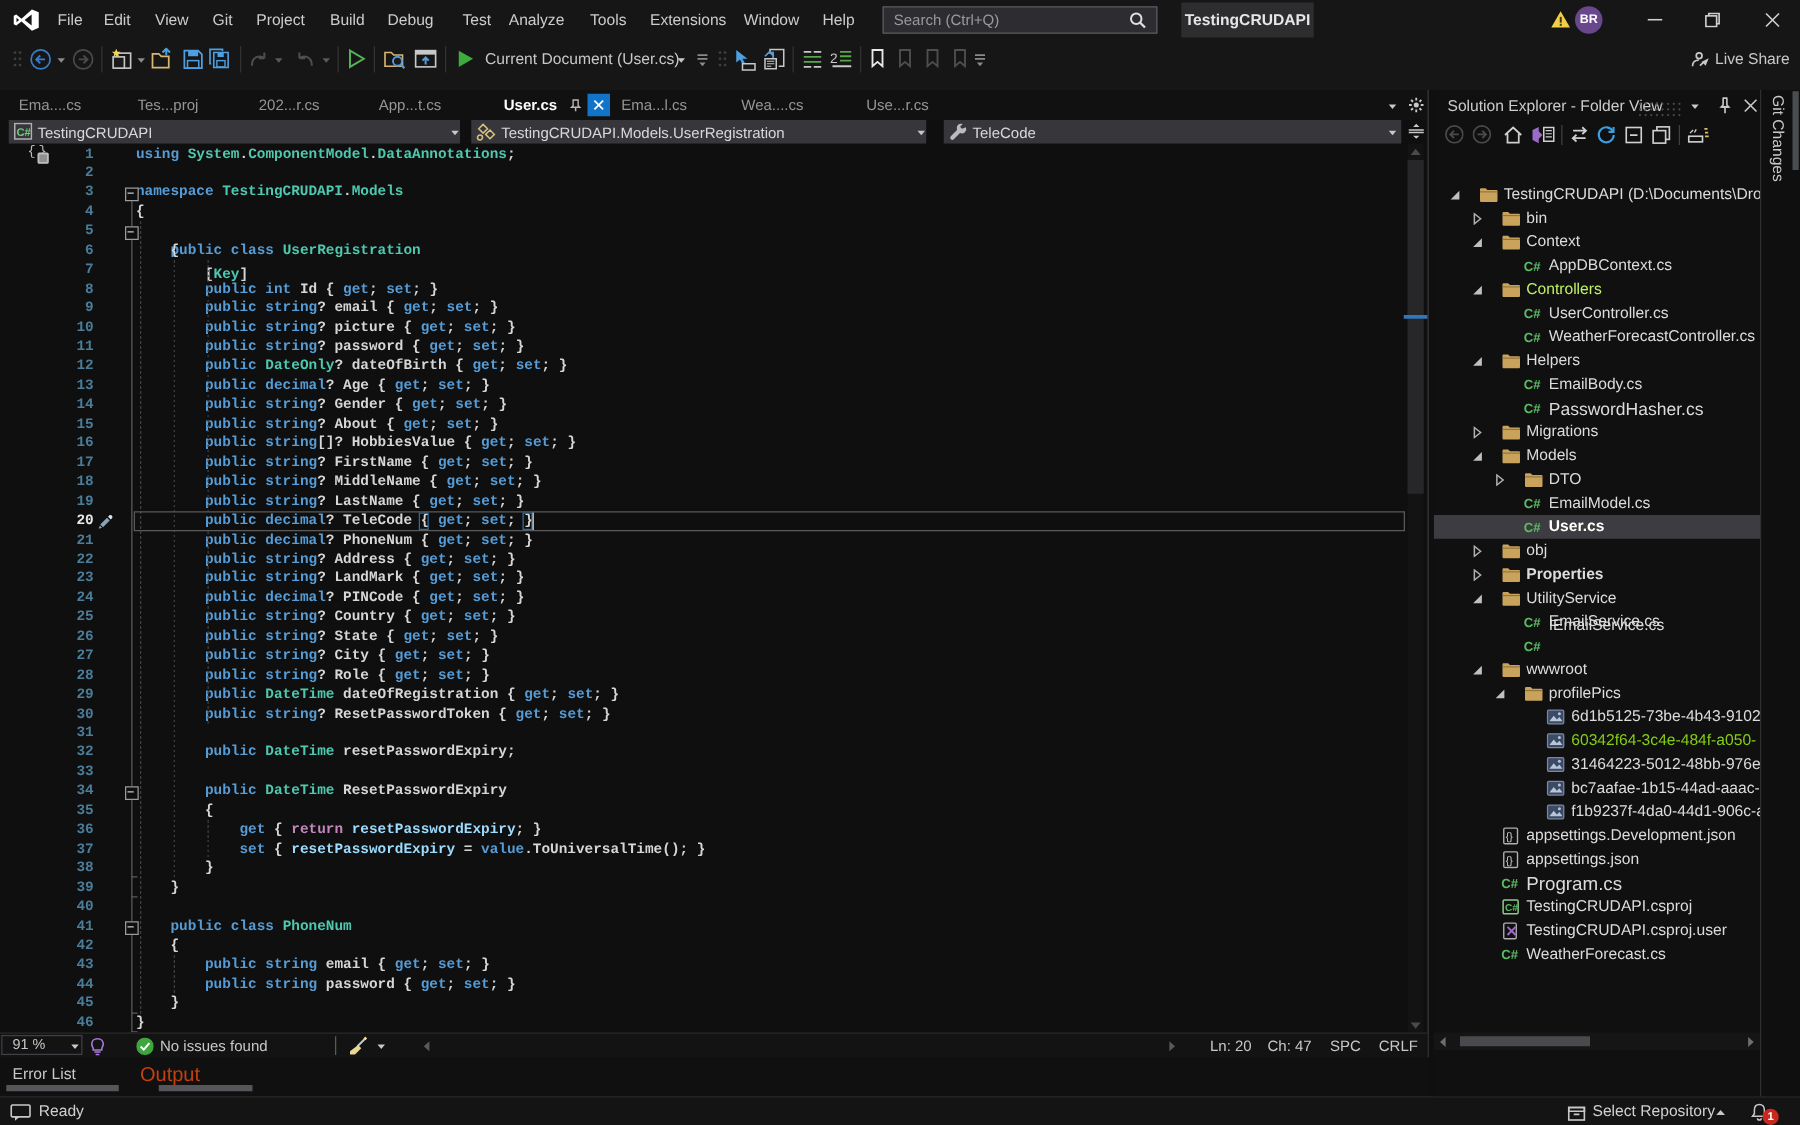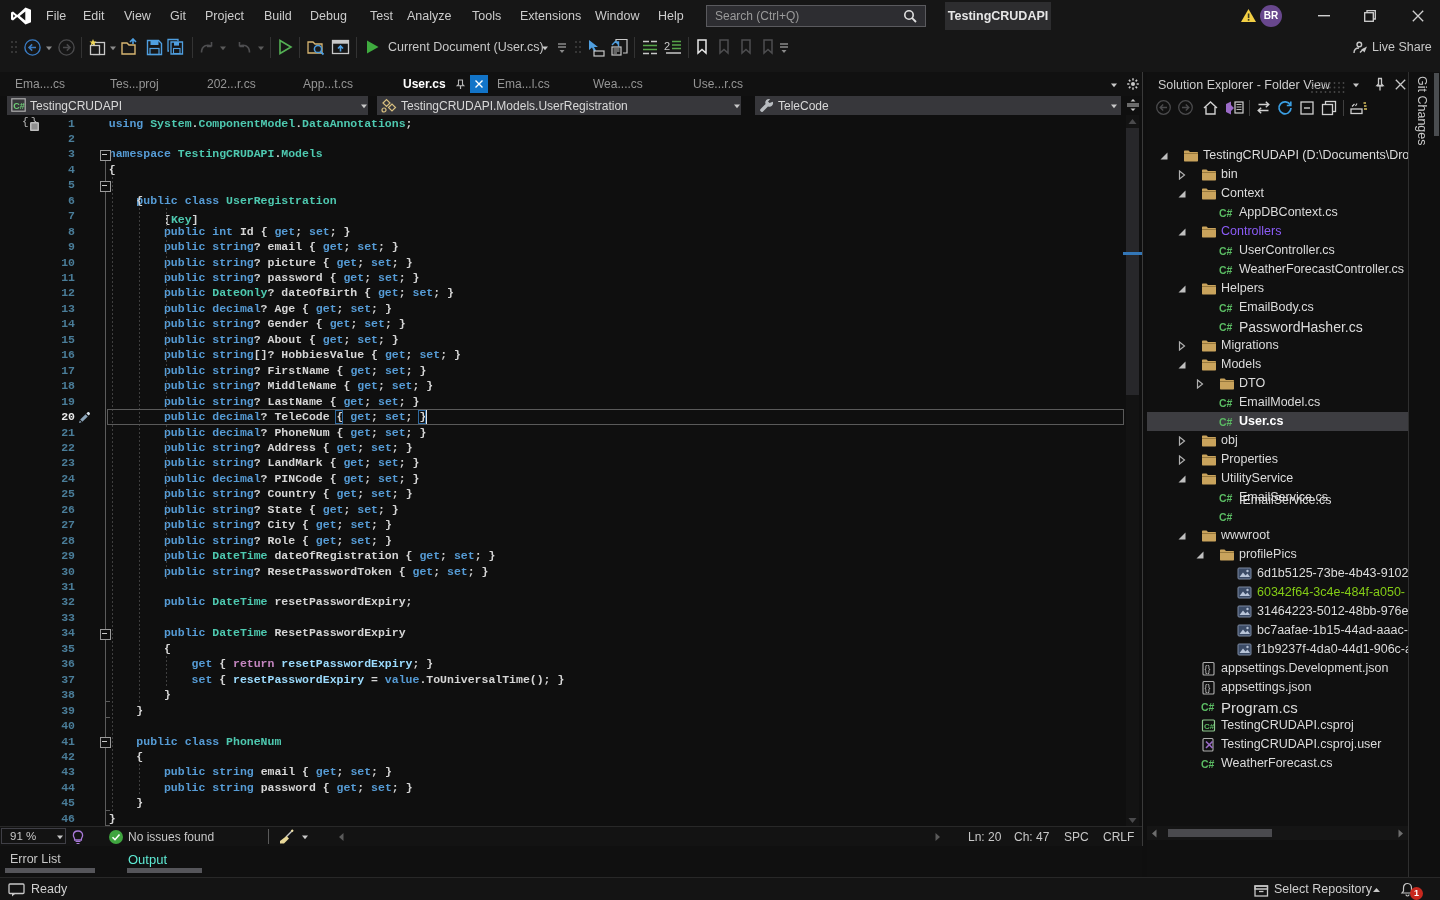--- a/index.html
+++ b/index.html
@@ -427,21 +427,21 @@
       <svg style="position:absolute;left:934px;top:5px;" width="8" height="10" viewBox="0 0 8 10">
         <path d="M1.5 1 L6 5 L1.5 9 Z" fill="#5a5a5a"></path>
       </svg>
       <span style="position:absolute;left:968px;top:2.5px;font-size:12px;color:#c8c8c8">Ln: 20</span>
       <span style="position:absolute;left:1014px;top:2.5px;font-size:12px;color:#c8c8c8">Ch: 47</span>
       <span style="position:absolute;left:1064px;top:2.5px;font-size:12px;color:#c8c8c8">SPC</span>
       <span style="position:absolute;left:1103px;top:2.5px;font-size:12px;color:#c8c8c8">CRLF</span>
     </div>
 <div style="position:absolute;left:0;top:846px;width:1142px;height:31px;background:#101010">
       <span style="position:absolute;left:10px;top:6px;font-size:12.5px;color:#c8c8c8">Error List</span>
-      <span style="position:absolute;left:128px;top:6px;font-size:13px;color:#5eead4">Output</span>
+      <span style="position:absolute;left:112px;top:6px;font-size:16px;color:#c2410c">Output</span>
       <div style="position:absolute;left:5px;top:22px;width:90px;height:5px;background:#55555a"></div>
       <div style="position:absolute;left:127px;top:22px;width:75px;height:5px;background:#55555a"></div>
     </div>
 <div id="statusbar">
       <svg style="position:absolute;left:8px;top:5px;" width="17" height="14" viewBox="0 0 17 14">
         <rect x="1" y="1" width="15" height="9.5" rx="1" stroke="#c8c8c8" stroke-width="1.3" fill="none"></rect>
         <path d="M4 10.5 L4 13.5 L7.5 10.5" fill="#c8c8c8"></path>
       </svg>
       <span style="position:absolute;left:31px;top:4px;font-size:12.5px;color:#d0d0d0">Ready</span>
       <svg style="position:absolute;left:1254px;top:5px;" width="15" height="14" viewBox="0 0 15 14">
@@ -565,21 +565,21 @@
           <text x="0" y="11.5" font-size="10.5" font-weight="bold" fill="#5bbb63" font-family="Liberation Sans">C#</text>
         </svg>
         <div style="position:absolute;left:92px;top:60.5px;width:169px;height:17px;overflow:hidden;white-space:nowrap;font-size:12.5px;font-weight:normal;color:#dcdcdc">AppDBContext.cs</div>
         <svg style="position:absolute;left:30px;top:82.5px;" width="10" height="10" viewBox="0 0 10 10">
           <path d="M8.5 1.5 L8.5 8.5 L1.5 8.5 Z" fill="#c0c0c0"></path>
         </svg>
         <svg style="position:absolute;left:54px;top:79.5px;" width="16" height="15" viewBox="0 0 16 15">
           <path d="M1 3.5 C1 2.9 1.4 2.5 2 2.5 L5.5 2.5 L7 4 L14 4 C14.6 4 15 4.4 15 5 L15 12.5 C15 13.1 14.6 13.5 14 13.5 L2 13.5 C1.4 13.5 1 13.1 1 12.5 Z" fill="#c9a35c"></path>
           <path d="M1 5.5 L15 5.5" stroke="#8a6d35" stroke-width="0.8"></path>
         </svg>
-        <div style="position:absolute;left:74px;top:79.5px;width:187px;height:17px;overflow:hidden;white-space:nowrap;font-size:12.5px;font-weight:normal;color:#8b5cf6">Controllers</div>
+        <div style="position:absolute;left:74px;top:79.5px;width:187px;height:17px;overflow:hidden;white-space:nowrap;font-size:12.5px;font-weight:normal;color:#bef264">Controllers</div>
         <svg style="position:absolute;left:72px;top:98.5px;" width="16" height="15" viewBox="0 0 16 15">
           <text x="0" y="11.5" font-size="10.5" font-weight="bold" fill="#5bbb63" font-family="Liberation Sans">C#</text>
         </svg>
         <div style="position:absolute;left:92px;top:98.5px;width:169px;height:17px;overflow:hidden;white-space:nowrap;font-size:12.5px;font-weight:normal;color:#dcdcdc">UserController.cs</div>
         <svg style="position:absolute;left:72px;top:117.5px;" width="16" height="15" viewBox="0 0 16 15">
           <text x="0" y="11.5" font-size="10.5" font-weight="bold" fill="#5bbb63" font-family="Liberation Sans">C#</text>
         </svg>
         <div style="position:absolute;left:92px;top:117.5px;width:169px;height:17px;overflow:hidden;white-space:nowrap;font-size:12.5px;font-weight:normal;color:#dcdcdc">WeatherForecastController.cs</div>
         <svg style="position:absolute;left:30px;top:139.5px;" width="10" height="10" viewBox="0 0 10 10">
           <path d="M8.5 1.5 L8.5 8.5 L1.5 8.5 Z" fill="#c0c0c0"></path>
@@ -638,21 +638,21 @@
           <path d="M1 5.5 L15 5.5" stroke="#8a6d35" stroke-width="0.8"></path>
         </svg>
         <div style="position:absolute;left:74px;top:288.5px;width:187px;height:17px;overflow:hidden;white-space:nowrap;font-size:12.5px;font-weight:normal;color:#dcdcdc">obj</div>
         <svg style="position:absolute;left:30px;top:310.5px;" width="10" height="10" viewBox="0 0 10 10">
           <path d="M2.5 1 L7.5 5 L2.5 9 Z" stroke="#b0b0b0" stroke-width="1.2" fill="none"></path>
         </svg>
         <svg style="position:absolute;left:54px;top:307.5px;" width="16" height="15" viewBox="0 0 16 15">
           <path d="M1 3.5 C1 2.9 1.4 2.5 2 2.5 L5.5 2.5 L7 4 L14 4 C14.6 4 15 4.4 15 5 L15 12.5 C15 13.1 14.6 13.5 14 13.5 L2 13.5 C1.4 13.5 1 13.1 1 12.5 Z" fill="#c9a35c"></path>
           <path d="M1 5.5 L15 5.5" stroke="#8a6d35" stroke-width="0.8"></path>
         </svg>
-        <div style="position:absolute;left:74px;top:307.5px;width:187px;height:17px;overflow:hidden;white-space:nowrap;font-size:12.5px;font-weight:normal;color:#dcdcdc">Properties</div>
+        <div style="position:absolute;left:74px;top:307.5px;width:187px;height:17px;overflow:hidden;white-space:nowrap;font-size:12.5px;font-weight:bold;color:#dcdcdc">Properties</div>
         <svg style="position:absolute;left:30px;top:329.5px;" width="10" height="10" viewBox="0 0 10 10">
           <path d="M8.5 1.5 L8.5 8.5 L1.5 8.5 Z" fill="#c0c0c0"></path>
         </svg>
         <svg style="position:absolute;left:54px;top:326.5px;" width="16" height="15" viewBox="0 0 16 15">
           <path d="M1 3.5 C1 2.9 1.4 2.5 2 2.5 L5.5 2.5 L7 4 L14 4 C14.6 4 15 4.4 15 5 L15 12.5 C15 13.1 14.6 13.5 14 13.5 L2 13.5 C1.4 13.5 1 13.1 1 12.5 Z" fill="#c9a35c"></path>
           <path d="M1 5.5 L15 5.5" stroke="#8a6d35" stroke-width="0.8"></path>
         </svg>
         <div style="position:absolute;left:74px;top:326.5px;width:187px;height:17px;overflow:hidden;white-space:nowrap;font-size:12.5px;font-weight:normal;color:#dcdcdc">UtilityService</div>
         <svg style="position:absolute;left:72px;top:345.5px;" width="16" height="15" viewBox="0 0 16 15">
           <text x="0" y="11.5" font-size="10.5" font-weight="bold" fill="#5bbb63" font-family="Liberation Sans">C#</text>

